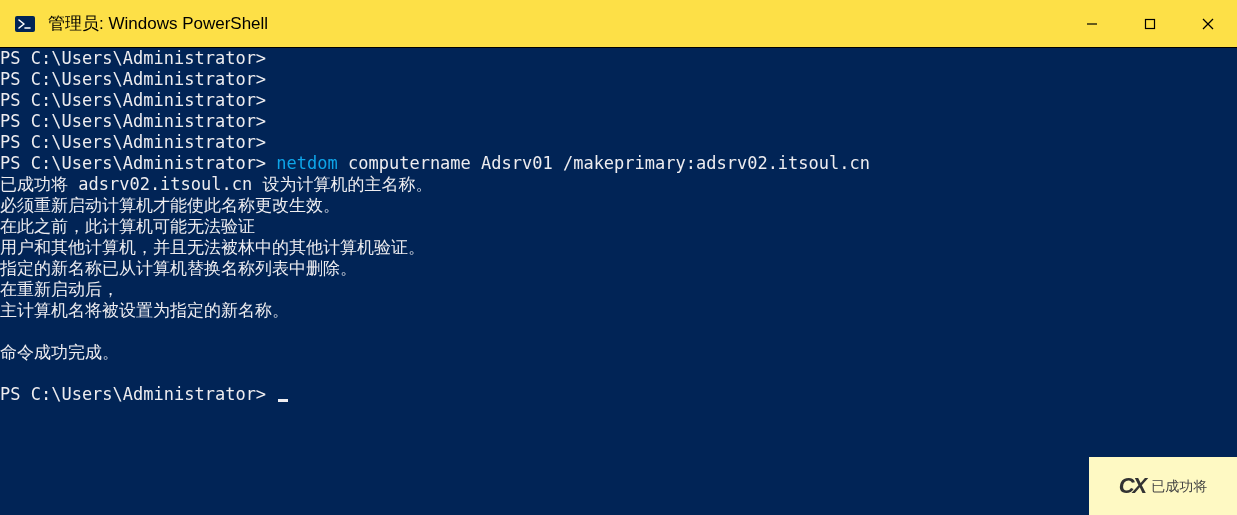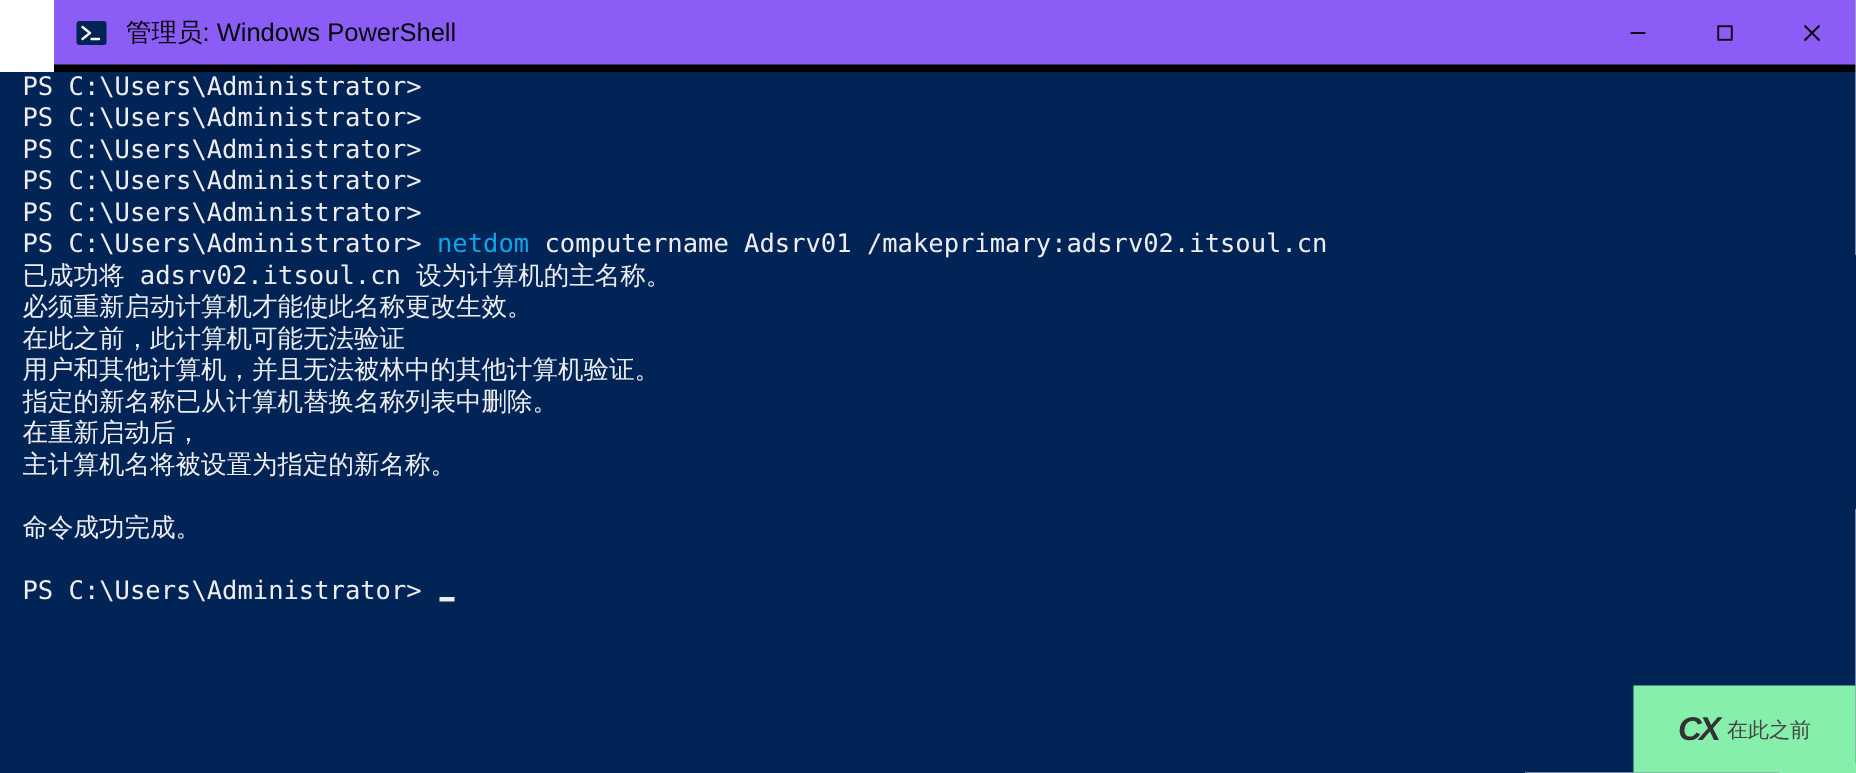--- a/index.html
+++ b/index.html
@@ -4,24 +4,23 @@
 <style>
   * { margin: 0; padding: 0; box-sizing: border-box; }
   html, body { width: 1237px; height: 515px; overflow: hidden; font-family: "Segoe UI", "Microsoft YaHei", sans-serif; }
 
   .window { width: 1237px; height: 515px; display: flex; flex-direction: column; background: #fff; }
 
   .titlebar {
     height: 48px;
     display: flex;
     align-items: center;
-    background: #8b5cf6;
-    border-bottom: 5px solid #000000;
+    background: #fde047;
+    border-bottom: 1px solid #000000;
     user-select: none;
-    margin-left: 36px;
   }
   .titlebar-icon {
     width: 22px; height: 22px;
     margin-left: 14px;
     margin-right: 12px;
     display: inline-flex; align-items: center; justify-content: center;
   }
   .titlebar-title {
     font-size: 17px;
     color: #000;
@@ -40,35 +39,35 @@
     background: #012456;
     color: #eeedf0;
     font-family: "NSimSun", "SimSun", "Consolas", monospace;
     font-size: 17px;
     line-height: 21px;
     padding: 0;
     overflow: hidden;
     white-space: pre;
     position: relative;
   }
-  .terminal .line { display: block; margin-left: 15px; }
+  .terminal .line { display: block; }
   .cmd-yellow { color: #0ea5e9; }
   .cursor {
     display: inline-block;
     width: 10px; height: 3px;
     background: #eeedf0;
     vertical-align: -2px;
     margin-left: 2px;
   }
 
   .watermark {
     position: absolute;
     right: 0; bottom: 0;
     width: 148px; height: 58px;
-    background: #86efac;
+    background: #fef9c3;
     display: flex; align-items: center; justify-content: center;
     gap: 6px;
     font-size: 15px;
     color: #555;
   }
   .watermark .cx {
     font-weight: 700;
     font-size: 22px;
     color: #333;
     letter-spacing: -2px;
@@ -112,15 +111,15 @@
     </div>
   </div>
 
   <div class="terminal" id="terminal"><span class="line">PS C:\Users\Administrator&gt; </span><span class="line">PS C:\Users\Administrator&gt; </span><span class="line">PS C:\Users\Administrator&gt; </span><span class="line">PS C:\Users\Administrator&gt; </span><span class="line">PS C:\Users\Administrator&gt; </span><span class="line"><span>PS C:\Users\Administrator&gt; </span><span class="cmd-yellow">netdom</span><span> computername Adsrv01 /makeprimary:adsrv02.itsoul.cn</span></span><span class="line">已成功将 adsrv02.itsoul.cn 设为计算机的主名称。</span><span class="line">必须重新启动计算机才能使此名称更改生效。</span><span class="line">在此之前，此计算机可能无法验证</span><span class="line">用户和其他计算机，并且无法被林中的其他计算机验证。</span><span class="line">指定的新名称已从计算机替换名称列表中删除。</span><span class="line">在重新启动后，</span><span class="line">主计算机名将被设置为指定的新名称。</span><span class="line">&nbsp;</span><span class="line">命令成功完成。</span><span class="line">&nbsp;</span><span class="line"><span>PS C:\Users\Administrator&gt; </span><span class="cursor"></span></span></div>
 
 </div>
 
 <div class="watermark">
   <span class="cx">CX</span>
   <span class="txt">
-    <span class="zh">在此之前</span>
+    <span class="zh">已成功将</span>
   </span>
 </div>
 
 </body></html>

